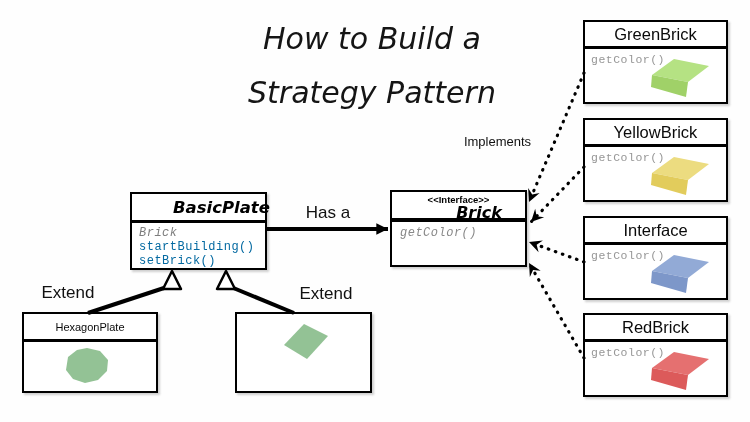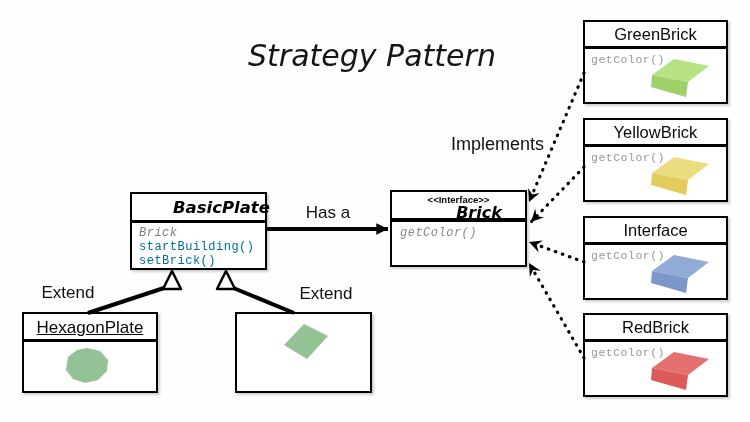--- a/index.html
+++ b/index.html
@@ -32,21 +32,21 @@
 
   
   .iface{left:390px;top:190px;width:137px;height:77px;}
   .iface .head{height:30px;border-bottom-width:4px;}
   .iface .stereo{font-size:9.5px;font-weight:bold;line-height:11px;padding-top:2px;color:#000;}
   .iface .iname{font-size:16px;line-height:16px;}
   .iface .body{padding:4px 0 0 8px;}
   .iface-method{color:#888;font-style:italic;}
 
   
-  .plate .head{height:28px;font-size:17px;line-height:27px;text-decoration:underline;}
+  .plate .head{height:28px;font-size:11px;line-height:27px;}
   .hexplate{left:22px;top:312px;width:136px;height:81px;}
   .sqplate{left:235px;top:312px;width:137px;height:81px;}
   .plate .body{height:48px;}
   .plate svg{position:absolute;left:0;top:0;}
 
   
   .brickbox{left:583px;width:145px;height:84px;}
   .brickbox .head{height:27px;}
   .brickbox .body{padding:4px 0 0 6px;height:52px;}
   .brick-method{color:#979797;font-size:11.5px;}
@@ -74,25 +74,26 @@
     <polygon points="172,271 163,289 181,289" fill="#fff" stroke="#000" stroke-width="2.5" stroke-linejoin="round"></polygon>
     <polygon points="226,271 217,289 235,289" fill="#fff" stroke="#000" stroke-width="2.5" stroke-linejoin="round"></polygon>
 
     <line x1="584" y1="73" x2="529" y2="202" stroke="#000" stroke-width="3.2" stroke-dasharray="0.5 7" stroke-linecap="round" marker-end="url(#concaveArrow)"></line>
     <line x1="584" y1="167" x2="531" y2="222" stroke="#000" stroke-width="3.2" stroke-dasharray="0.5 7" stroke-linecap="round" marker-end="url(#concaveArrow)"></line>
     <line x1="584" y1="262" x2="529" y2="242" stroke="#000" stroke-width="3.2" stroke-dasharray="0.5 7" stroke-linecap="round" marker-end="url(#concaveArrow)"></line>
     <line x1="584" y1="358" x2="529" y2="263" stroke="#000" stroke-width="3.2" stroke-dasharray="0.5 7" stroke-linecap="round" marker-end="url(#concaveArrow)"></line>
   </svg>
 
   <div class="title">
+    <div class="line">How to Build a</div>
     <div class="line line2">Strategy Pattern</div>
   </div>
 
   <div class="lbl" style="left:290px;top:203px;width:76px;">Has a</div>
-  <div class="lbl" style="left:445px;top:134px;width:105px;font-size:18px;">Implements</div>
+  <div class="lbl" style="left:445px;top:134px;width:105px;font-size:13px;">Implements</div>
   <div class="lbl" style="left:28px;top:283px;width:80px;">Extend</div>
   <div class="lbl" style="left:286px;top:284px;width:80px;">Extend</div>
 
   <div class="box basicplate">
     <div class="head hand">BasicPlate</div>
     <div class="body mono">
       <div class="bp-field">Brick</div>
       <div class="bp-method">startBuilding()</div>
       <div class="bp-method">setBrick()</div>
     </div>

